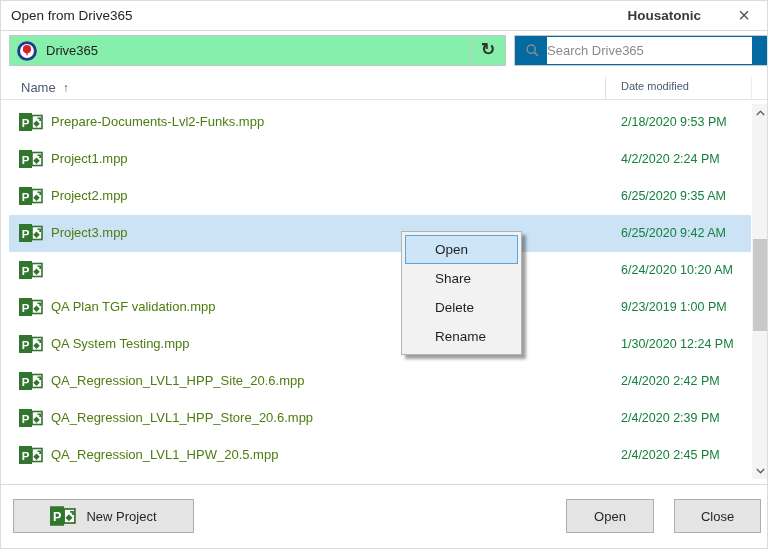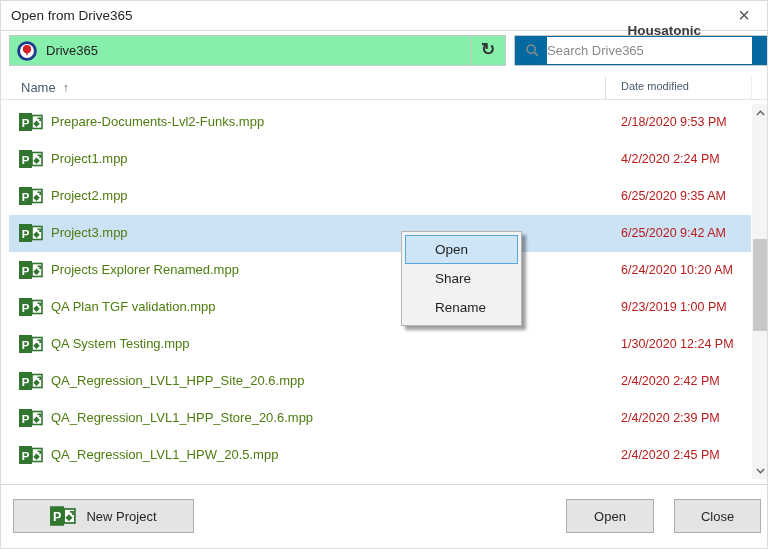--- a/index.html
+++ b/index.html
@@ -6,21 +6,21 @@
   html,body { background:#fff; }
   body { font-family:"Liberation Sans", sans-serif; }
   .dialog {
     position:relative; width:768px; height:549px; background:#fff;
     border:1px solid #dcdcdc; overflow:hidden; color:#262626;
   }
 
   
   .titlebar { position:absolute; left:0; top:0; width:100%; height:30px; border-bottom:1px solid #d9d9d9; }
   .title { position:absolute; left:10px; top:7px; font-size:13.5px; color:#252525;text-align:right; }
-  .brand { position:absolute; right:66px; top:7px; font-size:13.5px; font-weight:bold; color:#3a3a3a;margin-top:15px; }
+  .brand { position:absolute; right:66px; top:7px; font-size:13.5px; font-weight:bold; color:#3a3a3a; }
   .closebtn { position:absolute; right:8px; top:0; width:30px; height:30px; text-align:center; line-height:28px;
               font-size:20px; color:#555; cursor:default; font-weight:300; }
 
   
   .addressbox { position:absolute; left:8px; top:34px; width:497px; height:31px; border:1px solid #c8c8c8; background:#86efac; }
   .logo { position:absolute; left:7px; top:5px; width:20px; height:20px; }
   .addrtext { position:absolute; left:36px; top:7px; font-size:13px; color:#222; }
   .refreshbtn { position:absolute; right:0; top:0; width:35px; height:29px; border-left:1px solid #c8c8c8;
                 text-align:center; line-height:28px; font-size:17px; color:#333; font-weight:bold; }
   .searchbox { position:absolute; left:513px; top:34px; width:281px; height:31px; border:1px solid #c8c8c8; background:#0369a1; }
@@ -36,21 +36,21 @@
   .coldate { position:absolute; left:620px; top:3px; font-size:11px; color:#4a5a6f; }
   .coldivider { position:absolute; left:604px; top:0px; width:1px; height:23px; background:#e0e0e0; }
   .coldivider2 { position:absolute; left:750px; top:0px; width:1px; height:23px; background:#ececec; }
 
   
   .filelist { position:absolute; left:8px; top:103px; width:742px; }
   .row { position:relative; height:37px; background:#fff; }
   .row.selected { background:#cbe3f5; }
   .row .ficon { position:absolute; left:10px; top:8px; width:24px; height:20px; }
   .row .fname { position:absolute; left:42px; top:10px; font-size:13px; color:#4d7c0f; white-space:nowrap; }
-  .row .fdate { position:absolute; left:612px; top:11px; font-size:12.5px; color:#b91c1c; white-space:nowrap; }
+  .row .fdate { position:absolute; left:612px; top:11px; font-size:12.5px; color:#15803d; white-space:nowrap; }
 
   
   .scrollbar { position:absolute; left:751px; top:103px; width:16px; height:375px; background:#f4f4f4; }
   .scroll-arrow { position:absolute; left:0; width:16px; height:17px; display:flex; align-items:center; justify-content:center; }
   .scroll-up { top:0; }
   .scroll-down { bottom:0; }
   .scroll-thumb { position:absolute; left:1px; top:135px; width:14px; height:92px; background:#c8c8c8; }
 
   
   .ctxmenu { position:absolute; left:400px; top:230px; width:121px; background:#f2f2f2;
@@ -172,21 +172,20 @@
     <span class="ficon js-icon">
   <svg viewBox="0 0 24 20" width="24" height="20">
     <rect x="0" y="1" width="13" height="18" fill="#31752f"></rect>
     <text x="6.5" y="14.5" font-size="11.5" fill="#ffffff" font-weight="bold" text-anchor="middle" font-family="Liberation Sans, sans-serif">P</text>
     <rect x="13" y="3.5" width="10" height="13" fill="#ffffff" stroke="#31752f" stroke-width="1.6"></rect>
     <rect x="15.2" y="9.4" width="4.6" height="4.6" fill="#31752f" transform="rotate(45 17.5 11.7)"></rect>
     <path d="M18.5 6.2 L21.3 6.2 L21.3 9" fill="none" stroke="#31752f" stroke-width="1.5"></path>
     <path d="M21.3 9 l-1.6 -1.1 l2.6 -0.6 z" fill="#31752f"></path>
   </svg>
 </span>
-    <span class="fname">Projects Explorer Renamed.mpp</span>
     <span class="fdate">6/24/2020 10:20 AM</span>
   </div>
 
   <div class="row">
     <span class="ficon js-icon">
   <svg viewBox="0 0 24 20" width="24" height="20">
     <rect x="0" y="1" width="13" height="18" fill="#31752f"></rect>
     <text x="6.5" y="14.5" font-size="11.5" fill="#ffffff" font-weight="bold" text-anchor="middle" font-family="Liberation Sans, sans-serif">P</text>
     <rect x="13" y="3.5" width="10" height="13" fill="#ffffff" stroke="#31752f" stroke-width="1.6"></rect>
     <rect x="15.2" y="9.4" width="4.6" height="4.6" fill="#31752f" transform="rotate(45 17.5 11.7)"></rect>
@@ -271,20 +270,21 @@
           <path d="M0.8 1 L4.5 4.8 L8.2 1" fill="none" stroke="#606060" stroke-width="1.3"></path>
         </svg>
     </span>
   </div>
 
   <div class="ctxmenu">
   <div class="ctxitem highlighted">Open</div>
 
   <div class="ctxitem">Share</div>
 
+  <div class="ctxitem">Delete</div>
 
   <div class="ctxitem">Rename</div>
 </div>
 
   <div class="footerline"></div>
   <button class="btn btn-newproject">
     <span class="js-icon" style="width:26px;height:22px;display:inline-flex;">
         <svg viewBox="0 0 24 20" width="26" height="22">
     <rect x="0" y="1" width="13" height="18" fill="#31752f"></rect>
     <text x="6.5" y="14.5" font-size="11.5" fill="#ffffff" font-weight="bold" text-anchor="middle" font-family="Liberation Sans, sans-serif">P</text>

